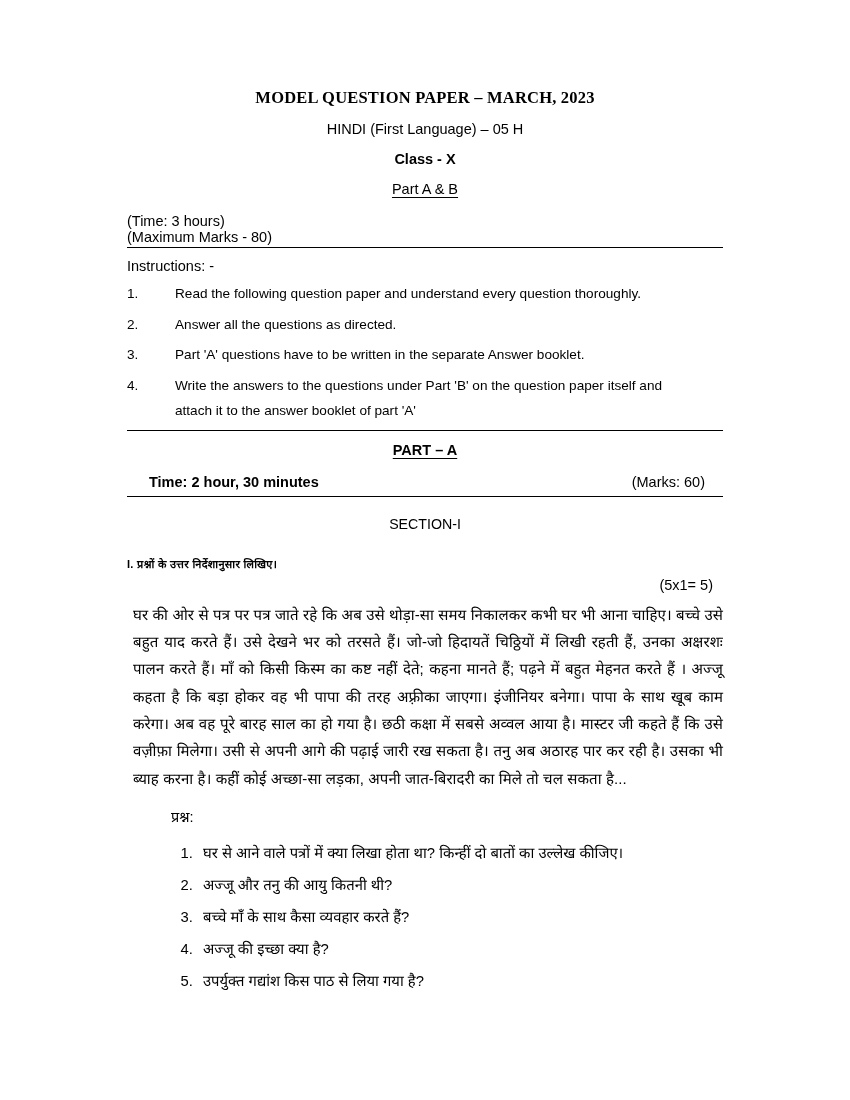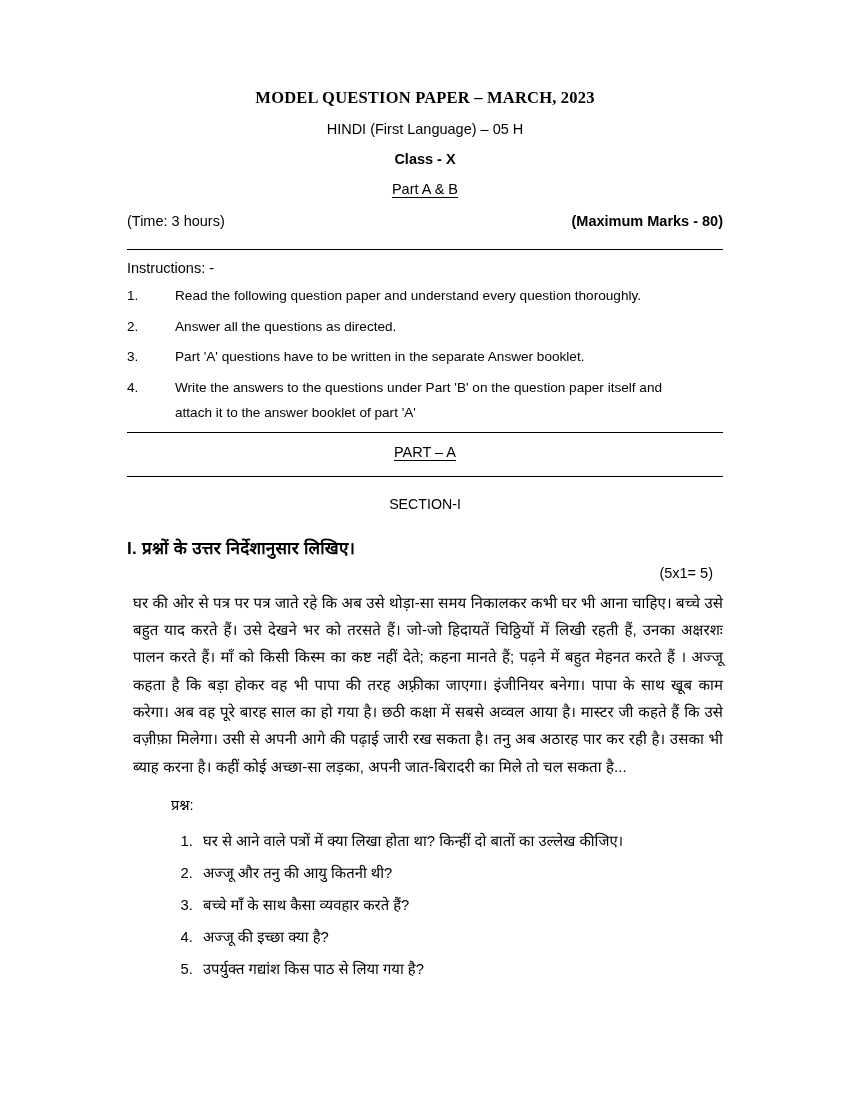--- a/index.html
+++ b/index.html
@@ -60,24 +60,25 @@
   }
 
   
   .row-between {
     display: flex;
     justify-content: space-between;
     align-items: baseline;
     font-size: 14.5px;
   }
   .time-line {
-    margin-bottom: 20px;
+    margin-bottom: 2px;
+    flex-direction: column;
   }
   .time-line .left { }
-  .time-line .right { font-weight: bold; }
+  .time-line .right { font-weight: normal; }
 
   hr.rule {
     border: none;
     border-top: 1.6px solid #000;
     margin: 0;
     height: 0;
   }
   hr.rule-thin {
     border: none;
     border-top: 1.4px solid #000;
@@ -113,20 +114,21 @@
     margin-top: -4px;
     margin-bottom: 12px;
   }
 
   
   .part-a-wrap { margin-top: 9px; }
   .part-a-title {
     text-align: center;
     font-size: 14.5px;
     margin: 11px 0 16px 0;
+    font-weight: bold;
   }
   .part-a-title span.u {
     text-decoration: underline;
     text-underline-offset: 3px;
   }
   .partA-time {
     font-size: 14.5px;
     padding: 0 0 6px 0;
   }
   .partA-time .left { padding-left: 22px; }
@@ -137,21 +139,21 @@
     text-align: center;
     font-size: 14.2px;
     margin: 19px 0 24px 0;
   }
 
   
   .hindi {
     font-family: "Liberation Sans", "DejaVu Sans", sans-serif;
   }
   .q-head-1 {
-    font-size: 17px;
+    font-size: 11px;
     font-weight: bold;
     margin: 0 0 6px 0;
     letter-spacing: 0.3px;
   }
   .q-head-2 {
     font-size: 15px;
     font-weight: bold;
     margin: 0 0 2px 0;
     letter-spacing: 0.2px;
   }
@@ -226,20 +228,24 @@
       <span class="num">4.</span>
       <span class="body justify">Write the answers to the questions under Part 'B' on the question paper itself and</span>
     </div>
     <div class="instr-cont">attach it to the answer booklet of part 'A'</div>
 
     <hr class="rule">
 
     <div class="part-a-wrap">
       <div class="part-a-title"><span class="u">PART – A</span></div>
 
+      <div class="row-between partA-time">
+        <span class="left"><b>Time: 2 hour, 30 minutes</b></span>
+        <span class="right">(Marks: 60)</span>
+      </div>
       <hr class="rule-thin">
 
       <div class="section-title">SECTION-I</div>
     </div>
 
     <div class="hindi">
       <div class="q-head-1">I. प्रश्नों के उत्तर निर्देशानुसार लिखिए।</div>
       <div class="marks-right">(5x1= 5)</div>
 
       <div class="passage">घर की ओर से पत्र पर पत्र जाते रहे कि अब उसे थोड़ा-सा समय निकालकर कभी घर भी आना चाहिए। बच्चे उसे बहुत याद करते हैं। उसे देखने भर को तरसते हैं। जो-जो हिदायतें चिठ्ठियों में लिखी रहती हैं, उनका अक्षरशः पालन करते हैं। माँ को किसी किस्म का कष्ट नहीं देते; कहना मानते हैं; पढ़ने में बहुत मेहनत करते हैं । अज्जू कहता है कि बड़ा होकर वह भी पापा की तरह अफ़्रीका जाएगा। इंजीनियर बनेगा। पापा के साथ खूब काम करेगा। अब वह पूरे बारह साल का हो गया है। छठी कक्षा में सबसे अव्वल आया है। मास्टर जी कहते हैं कि उसे वज़ीफ़ा मिलेगा। उसी से अपनी आगे की पढ़ाई जारी रख सकता है। तनु अब अठारह पार कर रही है। उसका भी ब्याह करना है। कहीं कोई अच्छा-सा लड़का, अपनी जात-बिरादरी का मिले तो चल सकता है...</div>

